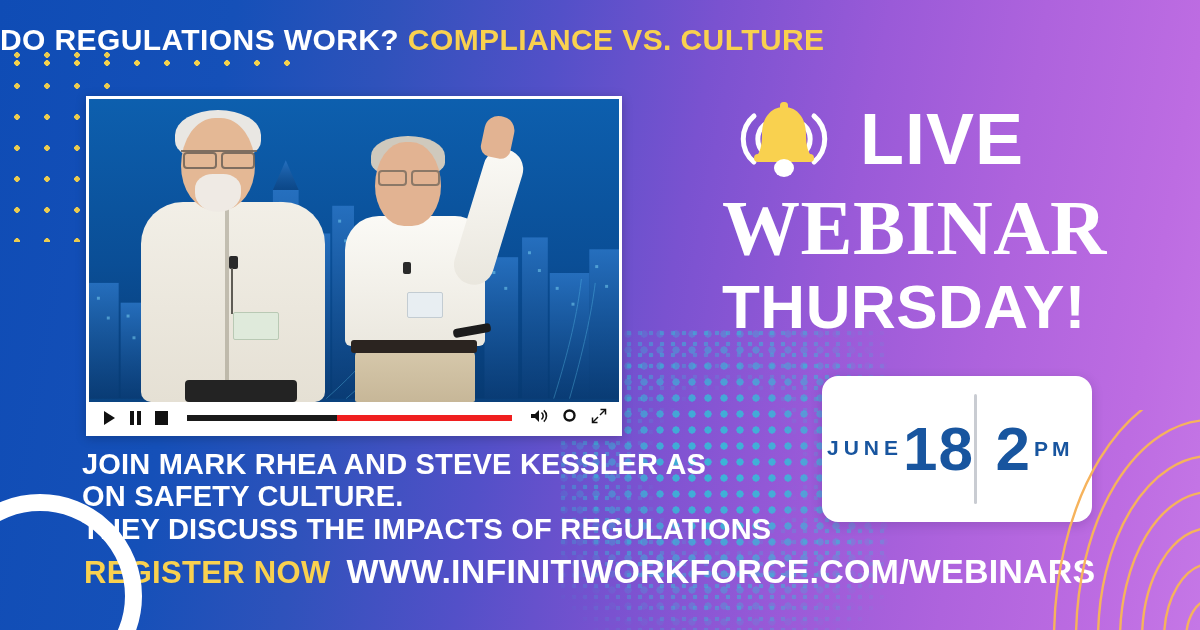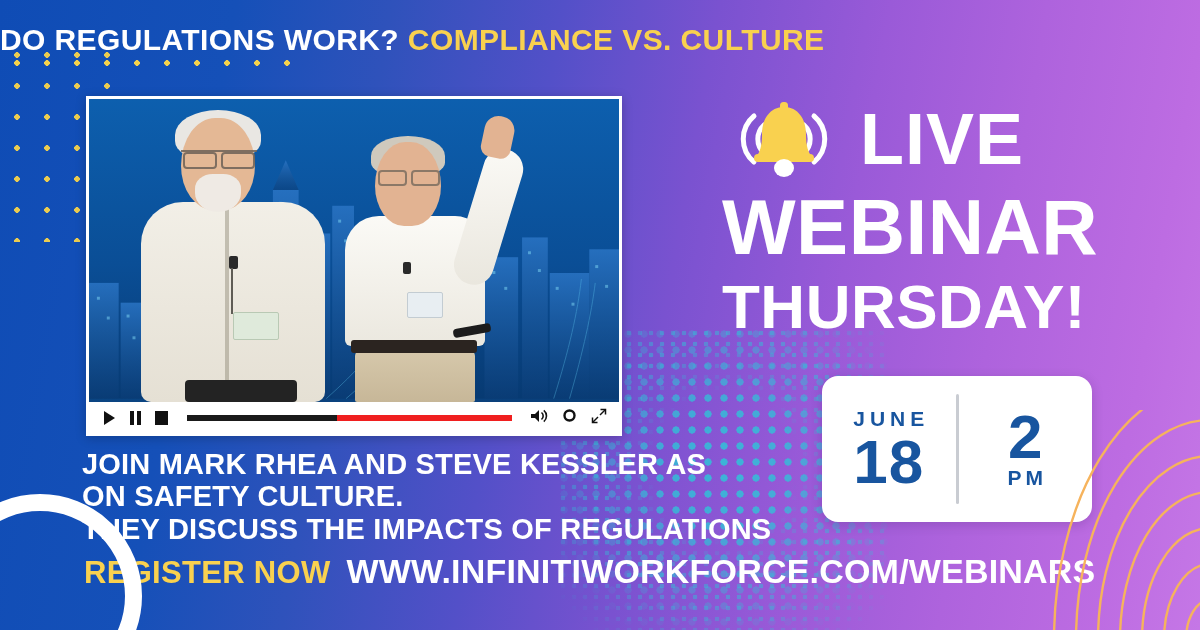--- a/index.html
+++ b/index.html
@@ -306,20 +306,21 @@
   }
   .webinar-text {
     position: absolute;
     left: 722px;
     top: 192px;
     color: #ffffff;
     font-size: 78px;
     font-weight: bold;
     line-height: .92;
     letter-spacing: .5px;
+    font-family: Liberation Serif, serif;
   }
   .thursday-text {
     position: absolute;
     left: 722px;
     top: 278px;
     color: #ffffff;
     font-size: 62px;
     font-weight: bold;
     line-height: .95;
     letter-spacing: .5px;
@@ -334,21 +335,21 @@
     height: 146px;
     background: #ffffff;
     border-radius: 16px;
     display: flex;
     align-items: stretch;
     box-shadow: 0 3px 12px rgba(40,10,70,.18);
   }
   .date-left, .date-right {
     flex: 1 1 0;
     display: flex;
-    flex-direction: column;
+    flex-direction: row;
     align-items: center;
     justify-content: center;
     color: #18559f;
   }
   .date-month {
     font-size: 21px;
     font-weight: bold;
     letter-spacing: 5px;
     margin-bottom: 2px;
     padding-left: 5px;

